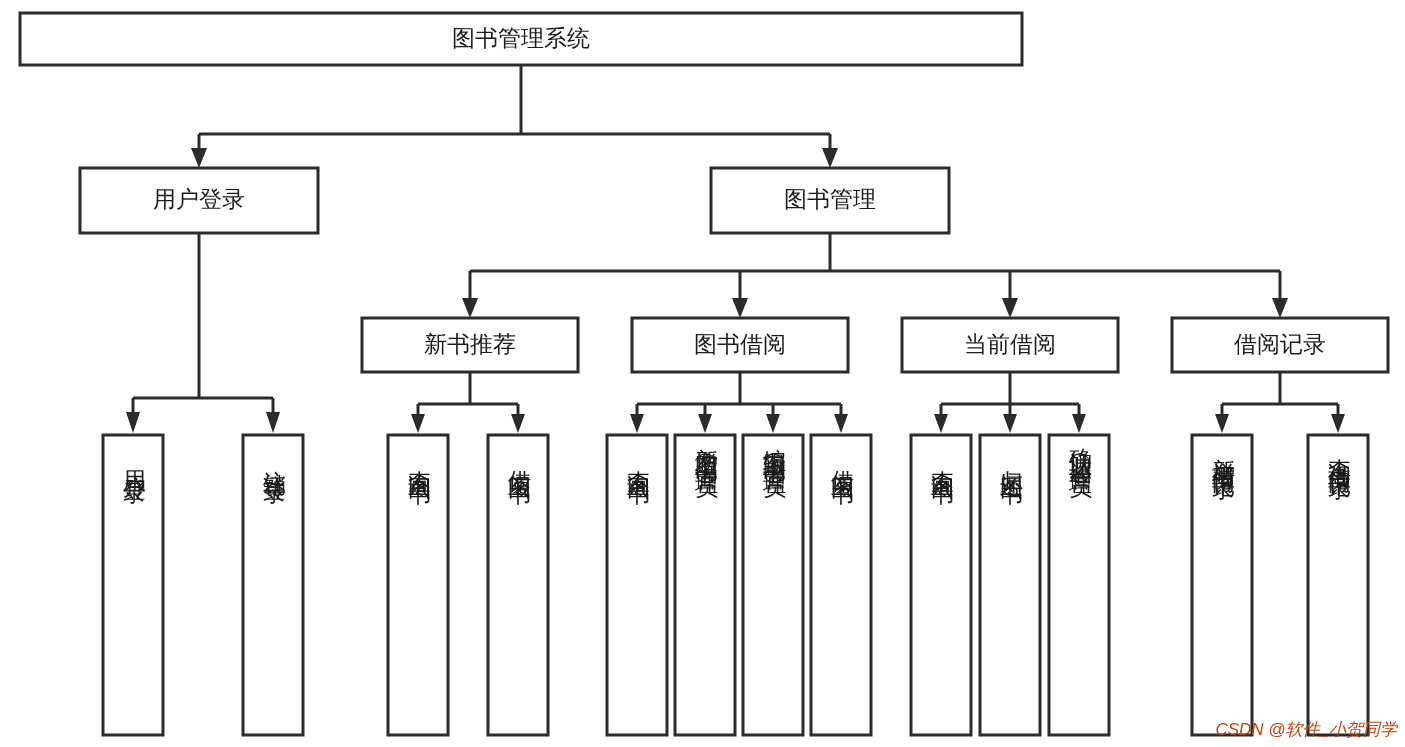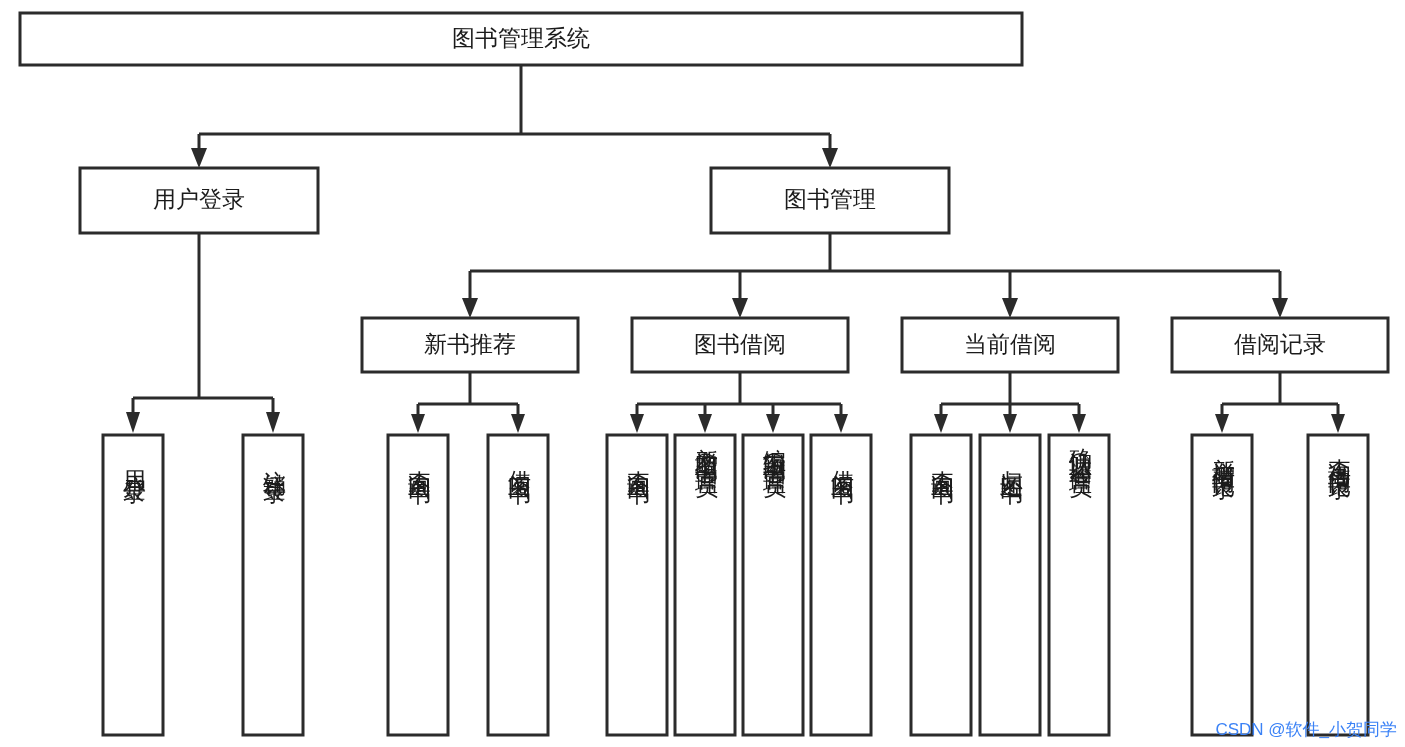--- a/index.html
+++ b/index.html
@@ -53,24 +53,25 @@
   }
   .arrow-head {
     fill: #2b2b2b;
     stroke: none;
   }
   .watermark {
     position: absolute;
     right: 8px;
     bottom: 6px;
     font-size: 17px;
-    color: #3b82f6;
+    color: #c2410c;
     font-family: "Liberation Sans", "DejaVu Sans", sans-serif;
     white-space: nowrap;
     user-select: none;
+    font-style: italic;
   }
 </style>
 </head>
 <body>
 
 <div id="diagram-root">
 
   <svg class="diagram" viewBox="0 0 1405 747" xmlns="http://www.w3.org/2000/svg">
 
     <g>

